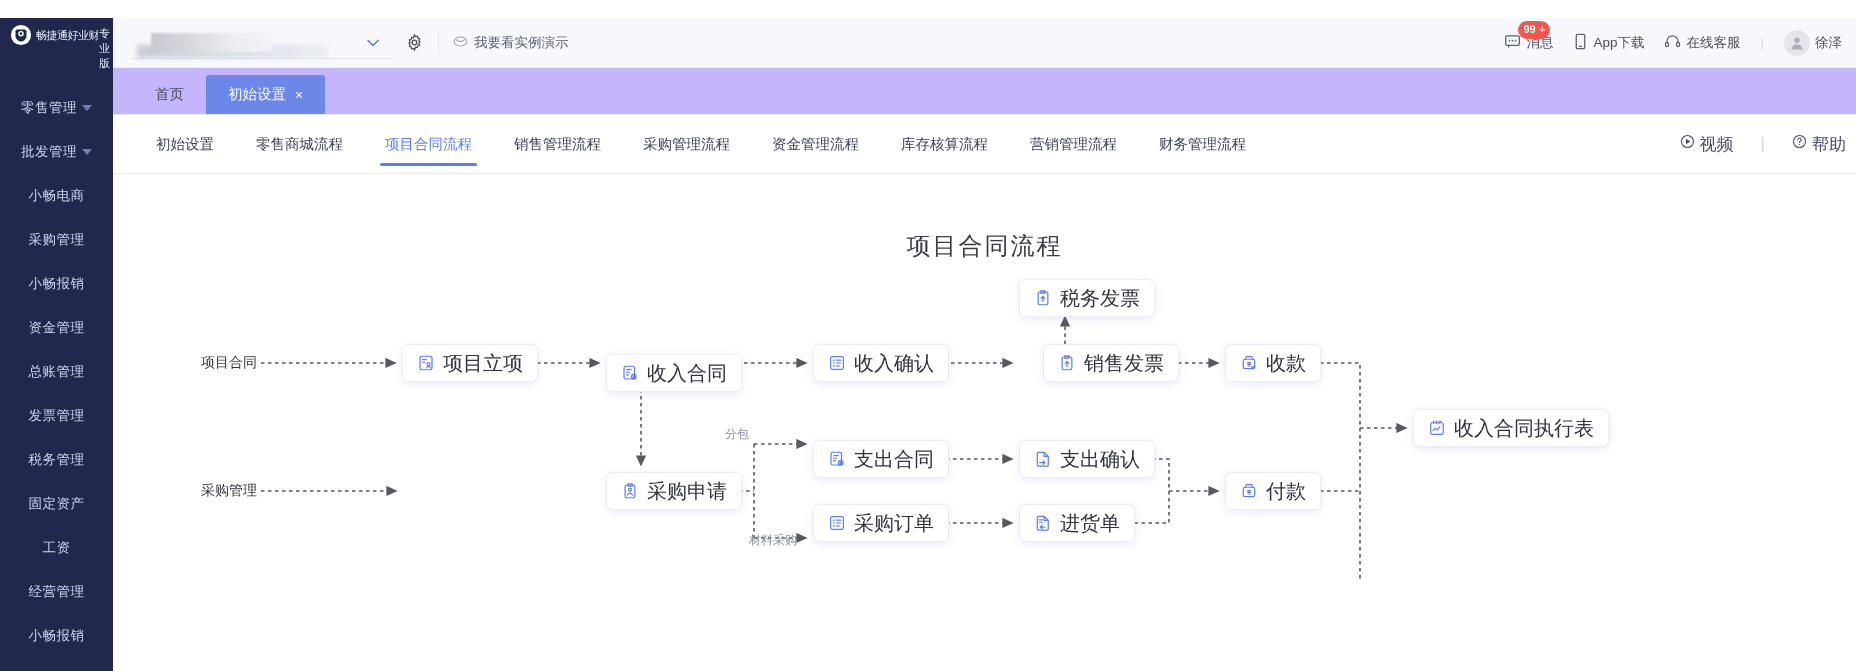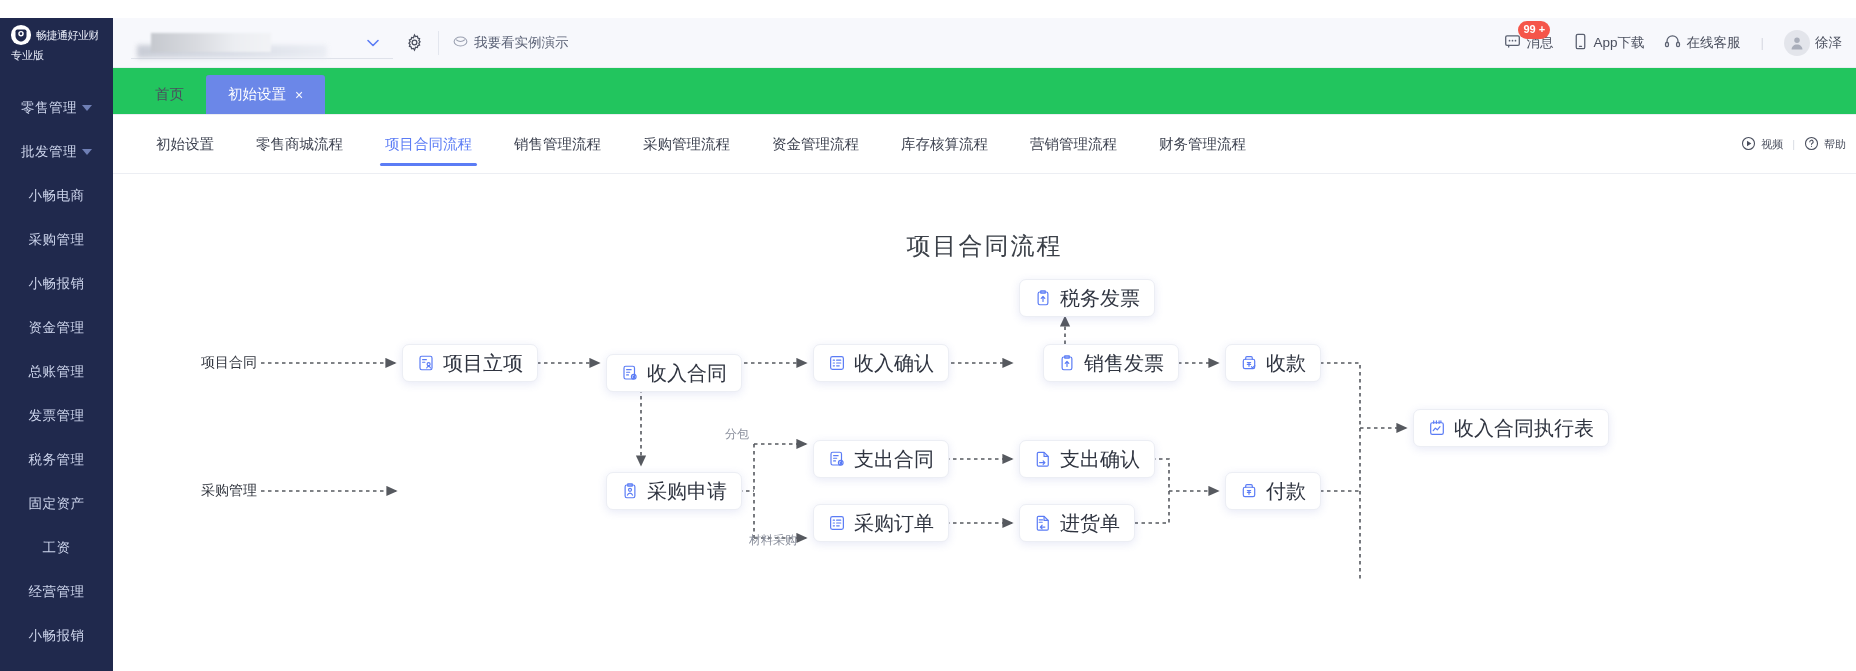--- a/index.html
+++ b/index.html
@@ -12,21 +12,21 @@
   }
   .app { position:relative; width:1856px; height:671px; background:#fff; }
 
   
   .sidebar {
     position:absolute; left:0; top:18px; width:113px; height:653px;
     background:#20294d; color:#c9d0e8;
     display:flex; flex-direction:column; align-items:center;
   }
   .logo-wrap{
-    width:100%; height:60px; display:flex; flex-direction:column;
+    width:100%; height:60px; display:flex; flex-direction:row;
     align-items:flex-start; padding:6px 0 0 10px; position:relative;
   }
   .logo-row{ display:flex; align-items:center; gap:4px; }
   .logo-mark{
     width:22px;height:22px;border-radius:50%;
     display:flex;align-items:center;justify-content:center;flex:0 0 auto;
   }
   .logo-text{
     font-size:11px; color:#e8ecf8; white-space:nowrap; letter-spacing:-0.5px;
     overflow:hidden; width:62px;
@@ -80,21 +80,21 @@
     padding:3px 5px 4px; border-radius:9px; font-weight:bold; white-space:nowrap;
   }
   .avatar{
     width:26px;height:26px;border-radius:50%;background:#e3e5eb;
     display:flex;align-items:center;justify-content:center;
   }
 
   
   .tabstrip{
     position:absolute; left:113px; top:68px; right:0; height:47px;
-    background:#22c55e; border-bottom:1px solid #ebedf2;
+    background:#c4b5fd; border-bottom:1px solid #ebedf2;
     display:flex; align-items:flex-end; padding-left:20px;
   }
   .tab{
     height:39px; display:flex; align-items:center; gap:9px;
     padding:0 22px; font-size:14.5px; color:#4a4f5e; cursor:pointer;
     border-radius:3px 3px 0 0;
   }
   .tab.active{ background:#6b87e8; color:#fff; }
   .tab .x{ font-size:14px; opacity:.95; }
 
@@ -107,22 +107,22 @@
   .snitem{
     position:relative; height:59px; display:flex; align-items:center;
     padding:0 21px; font-size:14.5px; color:#3d4250; cursor:pointer; white-space:nowrap;
   }
   .snitem.active{ color:#5b7cf5; font-weight:500; }
   .snitem.active:after{
     content:""; position:absolute; left:16px; right:16px; bottom:8px;
     height:3px; background:#5b7cf5; border-radius:2px;
   }
   .subnav-right{
-    margin-left:auto; display:flex; align-items:center; gap:9px;
-    padding-right:10px; font-size:11px; color:#4a4f5e;
+    margin-left:auto; display:flex; align-items:center; gap:27px;
+    padding-right:10px; font-size:17px; color:#4a4f5e;
   }
   .srlink{ display:flex;align-items:center;gap:5px;cursor:pointer;}
   .sr-sep{ color:#d7dae2; }
 
   
   .canvas{
     position:absolute; left:113px; top:174px; right:0; bottom:0;
     background:#fff; overflow:hidden;
   }
   .flow-title{

